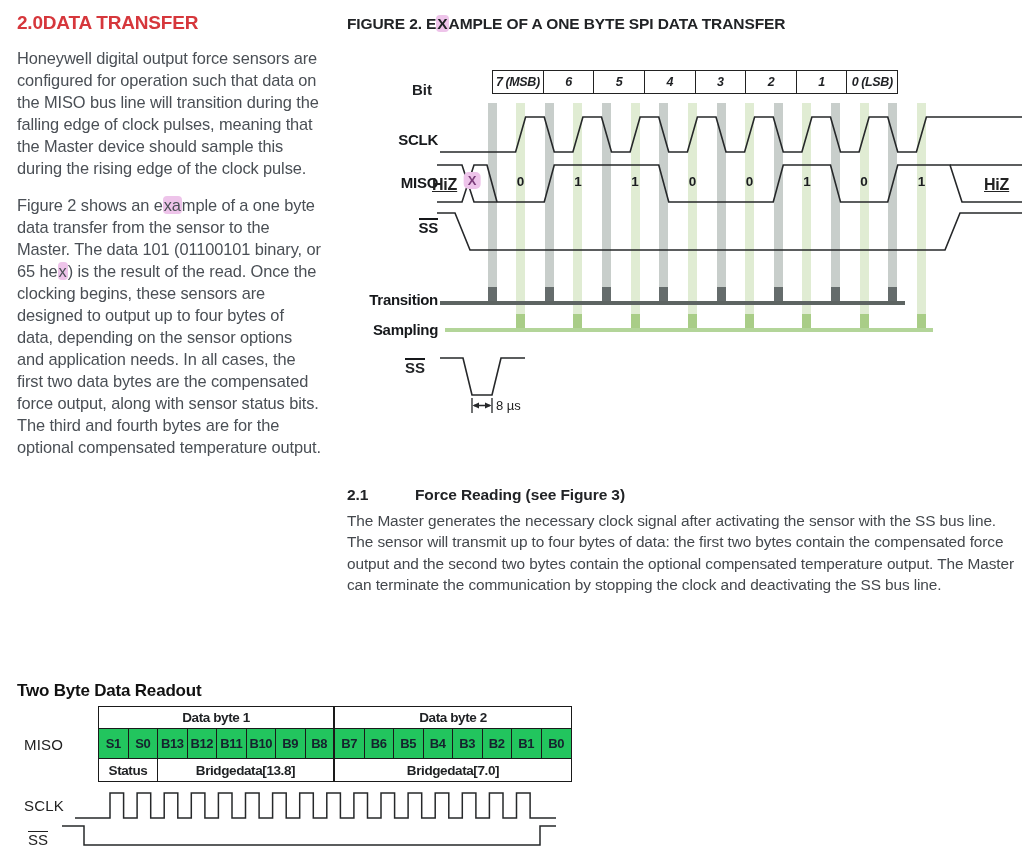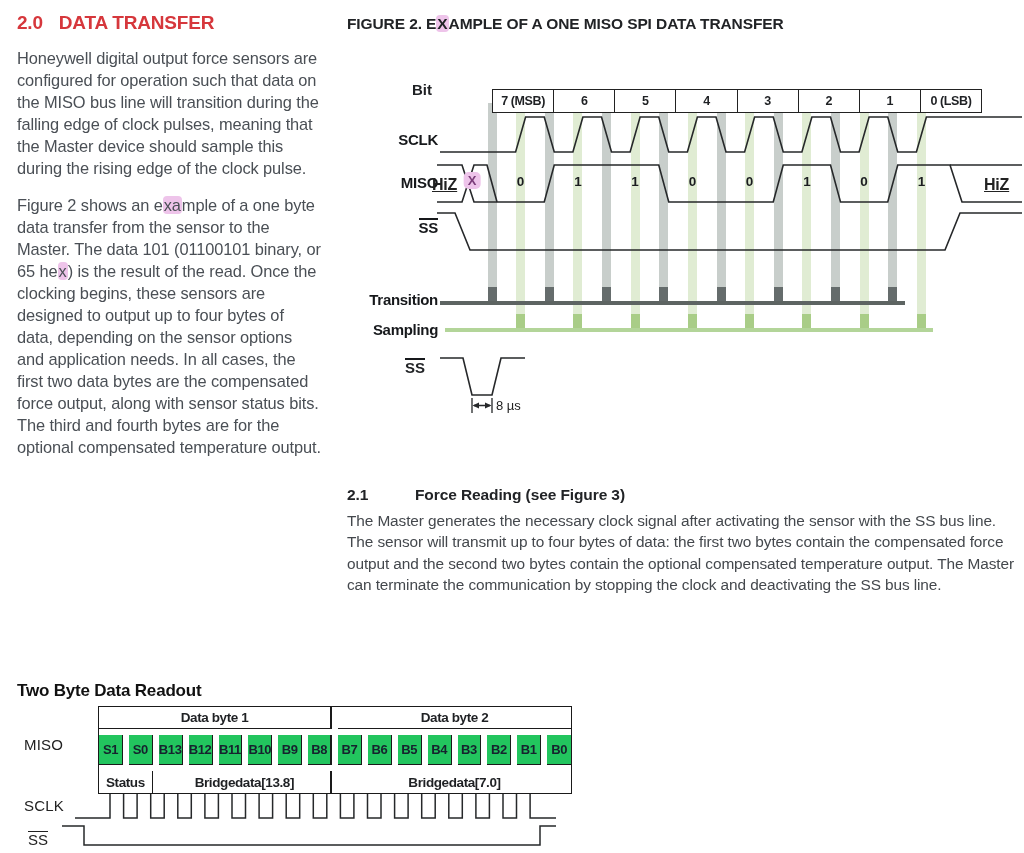--- a/index.html
+++ b/index.html
@@ -3,56 +3,56 @@
 <meta charset="utf-8">
 <style>
   * { margin:0; padding:0; box-sizing:border-box; }
   html,body { background:#ffffff; }
   .page {
     position:relative; width:1024px; height:853px; background:#fff;
     font-family:"Liberation Sans", sans-serif; color:#1f2124; overflow:hidden;
   }
   
   .left-col { position:absolute; left:17px; top:12px; width:304px; }
-  .sec-head { display:flex; gap:16px; color:#d6373c; font-size:19px; font-weight:bold; letter-spacing:-0.2px; margin-bottom:13px; }
+  .sec-head { display:flex; color:#d6373c; font-size:19px; font-weight:bold; letter-spacing:-0.2px; margin-bottom:13px; }
   .left-col p { font-size:16.4px; line-height:22px; color:#4a4f55; margin-bottom:15px; letter-spacing:-0.1px; }
   .hl { background:#eec4ea; border-radius:4px; padding:0 1px; }
   
   .fig2-title { position:absolute; left:347px; top:15px; font-size:15.5px; font-weight:bold; color:#212326; letter-spacing:-0.1px; }
   .fig2 { position:absolute; left:345px; top:70px; width:679px; height:365px; }
   .stripe { position:absolute; width:9px; z-index:1; }
   .stripe.gray { top:33px; height:198px; background:#c8cecb; }
   .stripe.green { top:33px; height:225px; background:#e0ecd3; }
   .stripe .tick { position:absolute; left:0; bottom:0; width:100%; height:14px; }
   .stripe.gray .tick { background:#656c6c; }
   .stripe.green .tick { background:#a9cd87; }
   .hline-transition { position:absolute; left:95px; top:231px; width:465px; height:4px; background:#5d6462; z-index:5; }
   .hline-sampling  { position:absolute; left:100px; top:258px; width:488px; height:4px; background:#b3d599; z-index:4; }
   .fig2 svg.wave { position:absolute; left:0; top:0; z-index:6; }
   .sig-label { position:absolute; left:0; width:93px; text-align:right; font-weight:bold; font-size:15px; color:#16181b; letter-spacing:-0.3px; z-index:7; }
   .bit-label { position:absolute; left:67px; top:11px; font-weight:bold; font-size:15px; z-index:7; }
   .overline-ss { display:inline-block; border-top:2px solid #16181b; padding-top:0px; line-height:1.05; }
-  .bit-table { position:absolute; left:147px; top:19px; width:490px; height:24px; display:flex; border:1.6px solid #222; background:#fff; z-index:7; }
+  .bit-table { position:absolute; left:147px; top:0; width:406px; height:24px; display:flex; border:1.6px solid #222; background:#fff; z-index:7;font-style:italic; }
   .bit-cell { flex:1; border-left:1.4px solid #222; display:flex; align-items:center; justify-content:center; font-size:12.5px; font-weight:bold; letter-spacing:-0.4px; }
   .bit-cell:first-child { border-left:none; }
   .hiz { position:absolute; font-size:16px; font-weight:bold; color:#222; z-index:7; letter-spacing:-0.2px;text-decoration:underline; }
   .miso-bit { position:absolute; top:104px; transform:translateX(-50%); font-size:13.5px; font-weight:bold; color:#1b1d20; z-index:7; }
   .miso-x { position:absolute; top:102px; transform:translateX(-50%); background:#eec4ea; border-radius:5px; padding:1px 4px; font-size:13px; font-weight:bold; color:#7b3d79; z-index:7; }
   .ss2-label { position:absolute; left:38px; top:288px; width:42px; text-align:right; font-weight:bold; font-size:15px; z-index:7; }
   
   .sec21-head { position:absolute; left:347px; top:486px; display:flex; font-size:15.5px; font-weight:bold; color:#212326; letter-spacing:-0.1px; }
   .sec21-head .num { width:68px; }
   .sec21-body { position:absolute; left:347px; top:510px; width:672px; font-size:15.4px; line-height:21.4px; color:#44484d; letter-spacing:-0.1px; }
   
   .fig3-title { position:absolute; left:17px; top:651px; font-size:15.5px; font-weight:bold; color:#212326; letter-spacing:-0.1px; }
   .fig3-title sup { font-size:10px; }
   .fig3-sub { position:absolute; left:17px; top:681px; font-size:17px; font-weight:bold; color:#111; letter-spacing:-0.2px; }
   .fig3-table { position:absolute; left:98px; top:706px; width:474px; display:grid;
     grid-template-columns:repeat(16,1fr); grid-template-rows:22px 30px 22px;
-    border:1.6px solid #1a1a1a; background:#fff; z-index:2;gap:6px; }
+    border:1.6px solid #1a1a1a; background:#fff; z-index:2; }
   .f3c { display:flex; align-items:center; justify-content:center; border-right:1.3px solid #1a1a1a; border-bottom:1.3px solid #1a1a1a; font-size:13px; letter-spacing:-0.4px; }
   .f3c.hdr { font-weight:bold; font-size:13.5px; }
   .f3c.blue { background:#22c55e; font-weight:bold; color:#16222e; }
   .f3c.field { font-weight:600; font-size:13.5px; border-bottom:none; }
   .f3c.heavy { border-right:2.4px solid #1a1a1a; }
   .f3c.lastcol { border-right:none; }
   .f3-miso { position:absolute; left:24px; top:736px; font-size:15px; color:#222; letter-spacing:0.2px; z-index:2; }
   .f3-sclk { position:absolute; left:24px; top:797px; font-size:15px; color:#222; letter-spacing:0.2px; z-index:2; }
   .f3-ss { position:absolute; left:28px; top:831px; font-size:15px; color:#222; z-index:2; }
   .f3-ss .overline-ss { border-top:1.6px solid #222; }
@@ -65,21 +65,21 @@
 
   <div class="left-col">
     <div class="sec-head">
       <span>2.0</span>
       <span>DATA TRANSFER</span>
     </div>
     <p>Honeywell digital output force sensors are configured for operation such that data on the MISO bus line will transition during the falling edge of clock pulses, meaning that the Master device should sample this during the rising edge of the clock pulse.</p>
     <p><span>Figure 2 shows an e</span><span class="hl">xa</span><span>mple of a one byte data transfer from the sensor to the Master. The data 101 (01100101 binary, or 65 he</span><span class="hl">x</span><span>) is the result of the read. Once the clocking begins, these sensors are designed to output up to four bytes of data, depending on the sensor options and application needs. In all cases, the first two data bytes are the compensated force output, along with sensor status bits. The third and fourth bytes are for the optional compensated temperature output.</span></p>
   </div>
 
-  <div class="fig2-title"><span>FIGURE 2. E</span><span class="hl">X</span><span>AMPLE OF A ONE MISO SPI DATA TRANSFER</span></div>
+  <div class="fig2-title"><span>FIGURE 2. E</span><span class="hl">X</span><span>AMPLE OF A ONE BYTE SPI DATA TRANSFER</span></div>
 
   <div class="fig2">
 
     <div class="stripe gray" style="left:142.5px">
         <div class="tick"></div>
       </div>
     <div class="stripe gray" style="left:199.75px">
         <div class="tick"></div>
       </div>
     <div class="stripe gray" style="left:257px">

